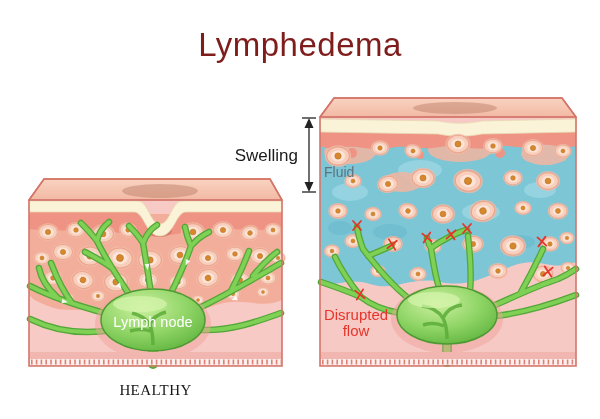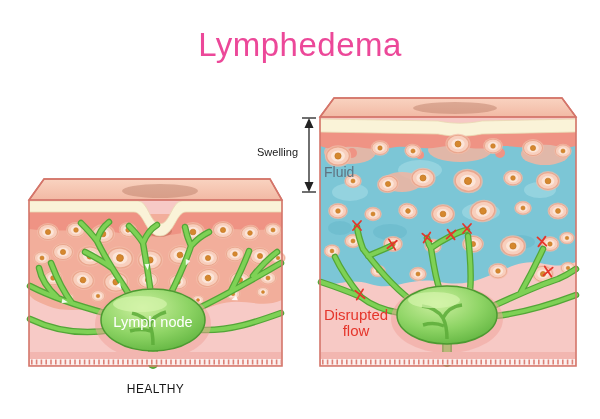--- a/index.html
+++ b/index.html
@@ -1,24 +1,24 @@
 <!DOCTYPE html>
 <html><head>
 <meta charset="utf-8">
 <style>
   html,body{margin:0;padding:0;background:#ffffff;}
   .stage{position:relative;width:600px;height:419px;background:#ffffff;overflow:hidden;
          font-family:"Liberation Sans",sans-serif;}
   .title{position:absolute;top:26px;left:0;width:600px;text-align:center;
-         font-size:33px;color:#ec4899;letter-spacing:0.5px;}
-  .caption{position:absolute;top:382px;font-size:12px;color:#161616;text-align:center;letter-spacing:0.4px;}
+         font-size:33px;color:#7f1d1d;letter-spacing:0.5px;}
+  .caption{position:absolute;top:382px;font-size:15px;color:#161616;text-align:center;letter-spacing:0.4px;font-family:Liberation Serif, serif;}
   .caption.left{left:29px;width:253px;}
   .caption.right{left:320px;width:256px;}
   .swelling-label{position:absolute;top:146px;left:210px;width:88px;text-align:right;
-                  font-size:11px;color:#1a1a1a;}
+                  font-size:17px;color:#1a1a1a;}
   svg text{font-family:"Liberation Sans",sans-serif;}
   .main-svg{position:absolute;top:0;left:0;}
 </style>
 </head>
 <body>
 
 <div class="stage">
 
   <div class="title">Lymphedema</div>
 

